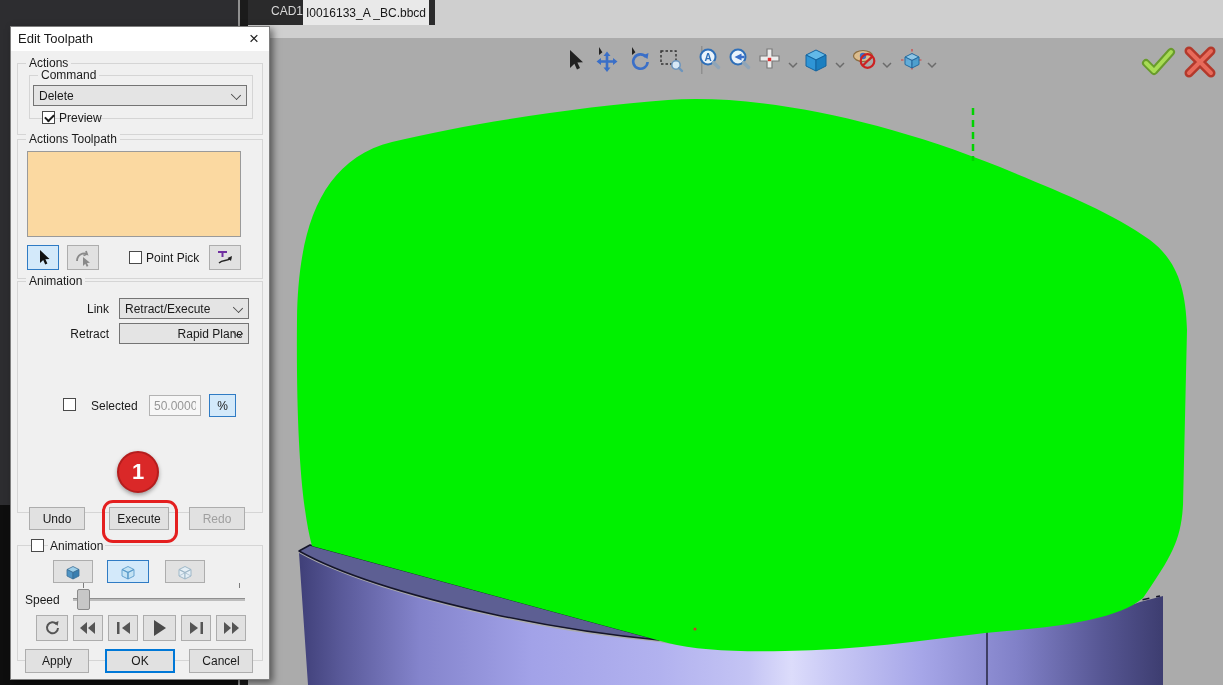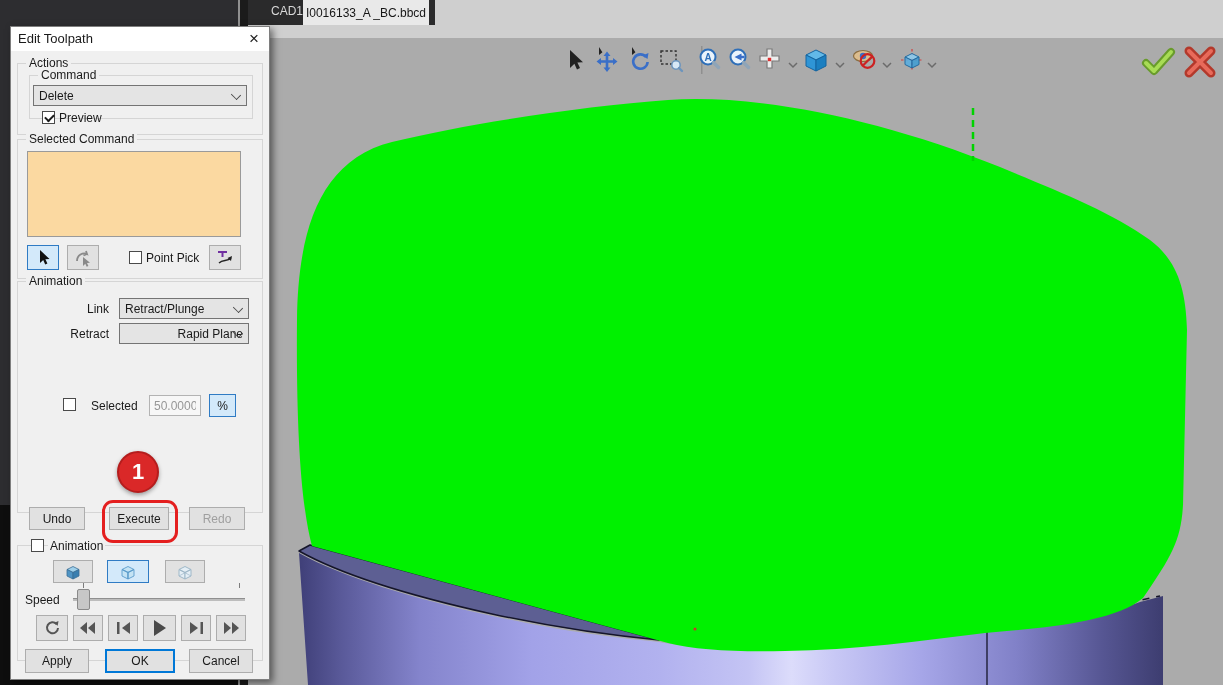--- a/index.html
+++ b/index.html
@@ -248,21 +248,21 @@
       <span class="glabel">Command</span>
     </div>
     <div class="combo" style="left:22px;top:58px;width:214px;">
       <span>Delete</span>
       <span class="cchev"></span>
     </div>
     <span class="cb checked" style="left:31px;top:84px;"></span>
     <span class="cblabel" style="left:48px;top:84px;">Preview</span>
 
     <div class="group" style="left:6px;top:112px;width:244px;height:138px;">
-      <span class="glabel">Selected Command</span>
+      <span class="glabel">Actions Toolpath</span>
     </div>
     <div class="abs" style="left:16px;top:124px;width:212px;height:84px;background:#fbd9a1;border:1px solid #9a9a9a;"></div>
     <div class="btn toggled" style="left:16px;top:218px;width:32px;height:25px;">
       <svg width="16" height="18">
           <path d="M5,1 L5,14 L8.2,11 L10.2,15.5 L12.4,14.4 L10.4,10.2 L14.5,10 Z" fill="#111"></path>
         </svg>
     </div>
     <div class="btn" style="left:56px;top:218px;width:32px;height:25px;">
       <svg width="18" height="18">
           <path d="M3,12 C3,6 9,3 13,5 L12,2 M13,5 L9.5,6.5" fill="none" stroke="#8a8a8a" stroke-width="1.8"></path>
@@ -277,21 +277,21 @@
         <path d="M4,15 C8,11 12,14 16,10" fill="none" stroke="#222" stroke-width="1.4"></path>
         <path d="M17,8 l-1,5 -3.5,-3 z" fill="#222"></path>
         </svg>
     </div>
 
     <div class="group" style="left:6px;top:254px;width:244px;height:230px;">
       <span class="glabel">Animation</span>
     </div>
     <span class="flabel" style="left:30px;top:275px;width:68px;text-align:right;">Link</span>
     <div class="combo" style="left:108px;top:271px;width:130px;">
-      <span>Retract/Plunge</span>
+      <span>Retract/Execute</span>
       <span class="cchev"></span>
     </div>
     <span class="flabel" style="left:30px;top:300px;width:68px;text-align:right;">Retract</span>
     <div class="combo" style="left:108px;top:296px;width:130px;justify-content:flex-end;">
       <span>Rapid Plane</span>
       <span class="cchev"></span>
     </div>
     <span class="cb" style="left:52px;top:371px;"></span>
     <span class="flabel" style="left:80px;top:372px;">Selected</span>
     <input id="ext-input" disabled="" style="left: 138px; top: 368px; width: 52px; height: 21px;" value="50.0000">

